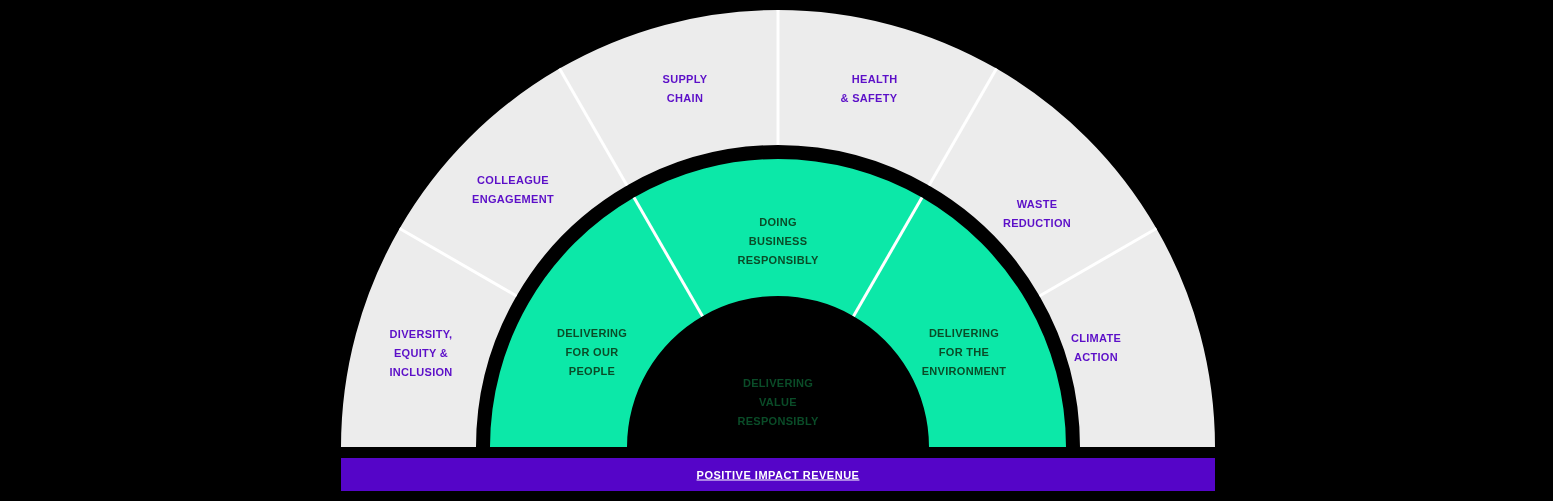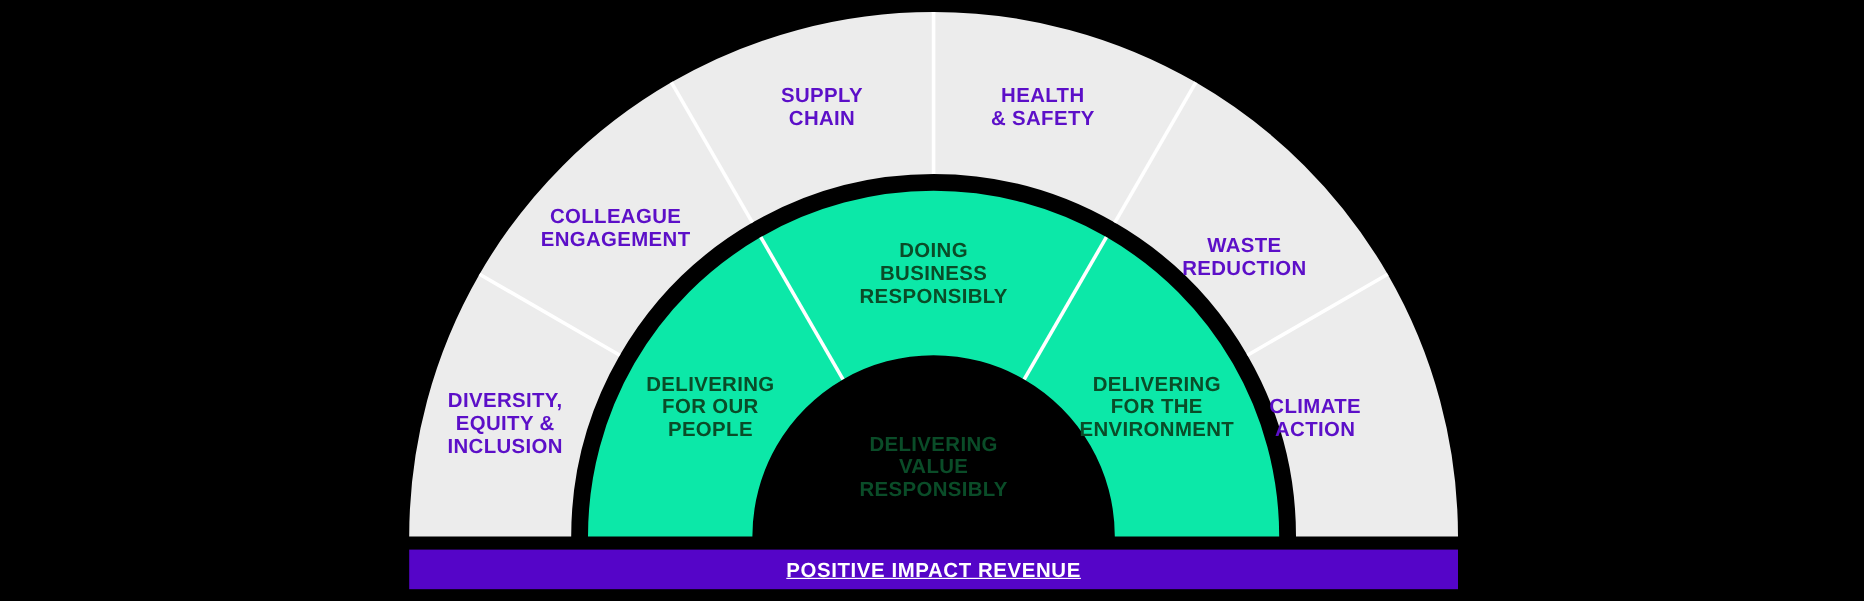--- a/index.html
+++ b/index.html
@@ -21,26 +21,26 @@
     top: 0;
     width: 1553px;
     height: 501px;
   }
   .label {
     position: absolute;
     transform: translate(-50%, -50%);
     white-space: pre-line;
     text-align: center;
     font-weight: 700;
-    font-size: 17px;
+    font-size: 11px;
     line-height: 19px;
     letter-spacing: 0.3px;
   }
   .label.purple { color: #5C0FC8; }
-  .label.green  { color: #0A4C28; }
+  .label.green  { color: #0A4C28; margin-top: 13px; }
   .label.bar-text {
     color: #FFFFFF;
     letter-spacing: 0.5px;
     white-space: nowrap;
   }
 </style>
 </head>
 <body>
 
 <div class="stage">
@@ -70,21 +70,21 @@
     <rect x="341" y="458" width="874" height="33" fill="#5505C8"></rect>
   </svg>
 
   <div class="label purple" style="left:513px; top:190px;">COLLEAGUE
 ENGAGEMENT</div>
   <div class="label purple" style="left:421px; top:353px;">DIVERSITY,
 EQUITY &amp;
 INCLUSION</div>
   <div class="label purple" style="left:685px; top:89px;">SUPPLY
 CHAIN</div>
-  <div class="label purple" style="left:869px; top:89px;">HEALTH
+  <div class="label purple" style="left:869px; top:89px;text-align:right;">HEALTH
 &amp; SAFETY</div>
   <div class="label purple" style="left:1037px; top:190px;margin-top:24px;">WASTE
 REDUCTION</div>
   <div class="label purple" style="left:1096px; top:348px;">CLIMATE
 ACTION</div>
 
   <div class="label green" style="left:592px; top:339px;">DELIVERING
 FOR OUR
 PEOPLE</div>
   <div class="label green" style="left:778px; top:228px;">DOING

